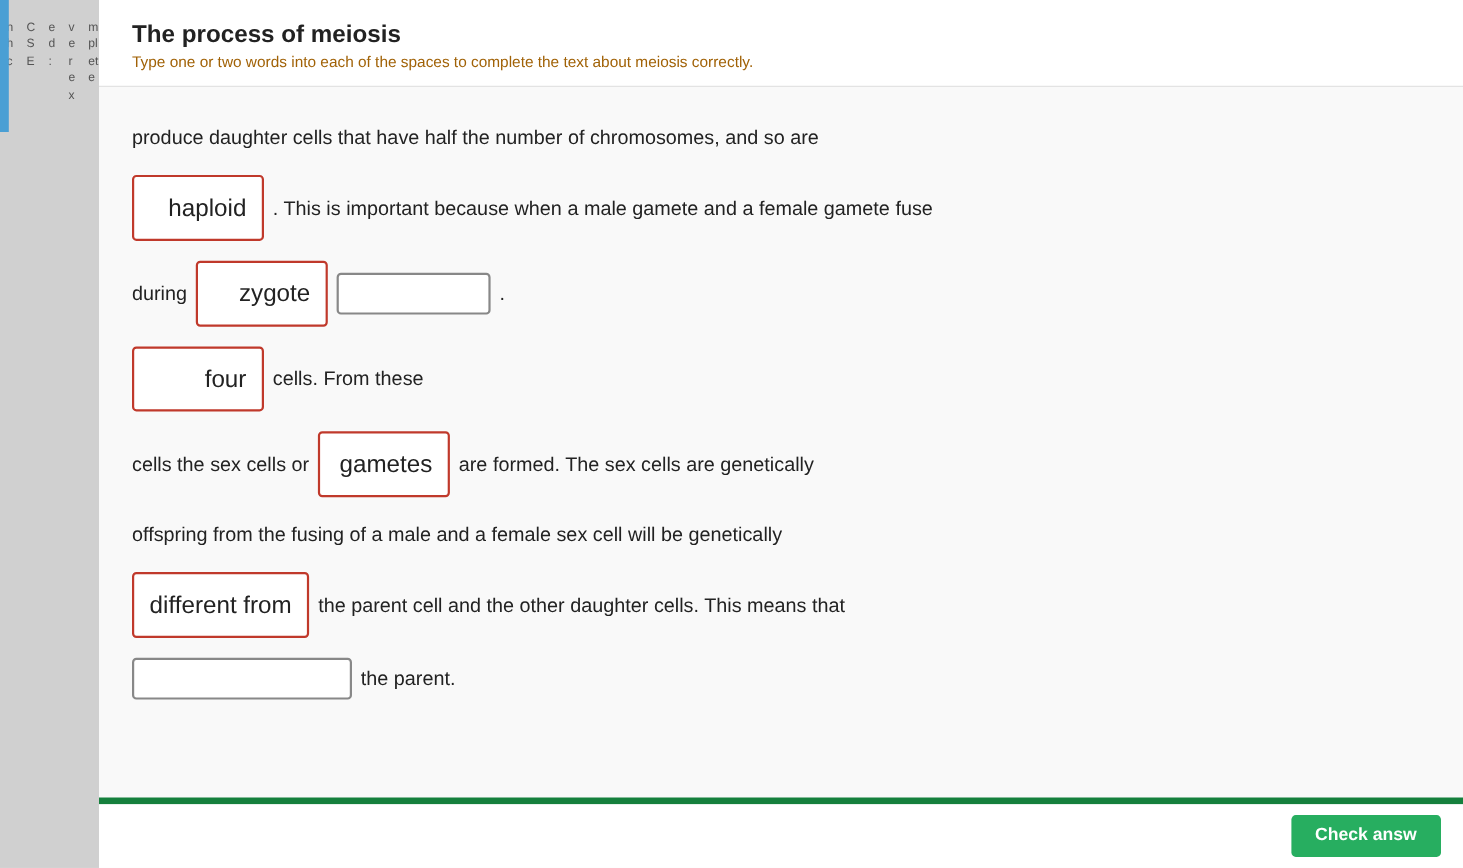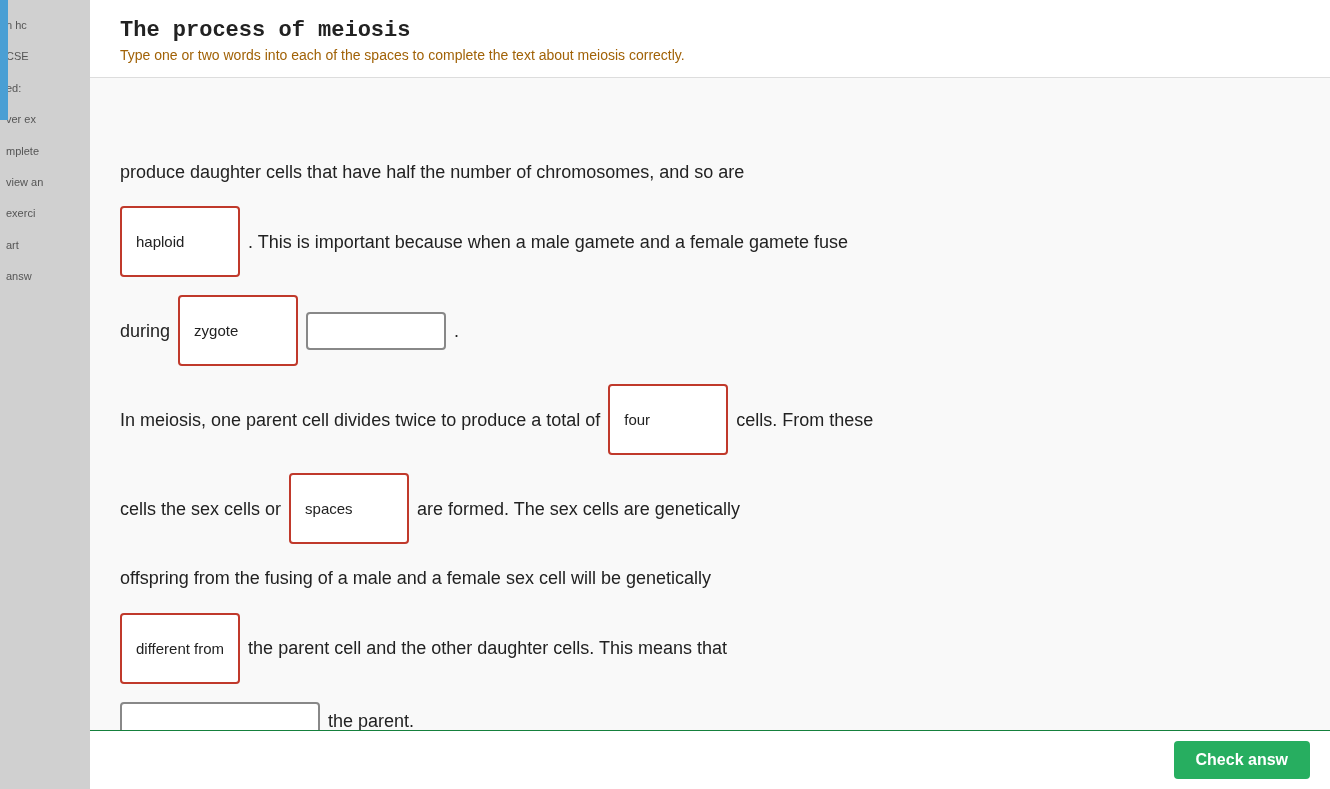--- a/index.html
+++ b/index.html
@@ -10,21 +10,21 @@
       display: flex;
       width: 1330px;
       height: 789px;
       overflow: hidden;
     }
 
     .sidebar {
       width: 90px;
       background: #d0d0d0;
       display: flex;
-      flex-direction: column;
+      flex-direction: row;
       padding: 10px 0;
       flex-shrink: 0;
     }
 
     .sidebar-top-bar {
       width: 8px;
       height: 120px;
       background: #4a9fd4;
       position: absolute;
       left: 0;
@@ -43,77 +43,75 @@
       background: #fff;
       padding: 18px 30px 14px 30px;
       border-bottom: 1px solid #ddd;
     }
 
     .header-title {
       font-size: 22px;
       font-weight: bold;
       color: #222;
       margin-bottom: 4px;
-      font-family: Liberation Mono, monospace;
     }
 
     .header-subtitle {
       font-size: 14px;
       color: #a16207;
     }
 
     .content-area {
       flex: 1;
       padding: 30px 40px 20px 30px;
       background: #f9f9f9;
       overflow-y: auto;
     }
 
     .text-block {
       font-size: 18px;
       color: #222;
       line-height: 1.8;
-      margin-top: 48px;
     }
 
     .text-line {
       display: flex;
       align-items: center;
       flex-wrap: wrap;
       margin-bottom: 18px;
       gap: 8px;
     }
 
     .filled-input {
       border: 2px solid #c0392b;
       border-radius: 4px;
-      padding: 20px 14px;
-      font-size: 15px;
+      padding: 8px 14px;
+      font-size: 22px;
       color: #222;
       background: #fff;
       min-width: 120px;
-      text-align: left;
+      text-align: right;
       display: inline-block;
     }
 
     .empty-input {
       border: 2px solid #888;
       border-radius: 4px;
       padding: 4px 14px;
       font-size: 18px;
       color: #222;
       background: #fff;
       min-width: 140px;
       min-height: 38px;
       display: inline-block;
     }
 
     .bottom-bar {
       background: #fff;
-      border-top: 1px solid #15803d;
+      border-top: 6px solid #15803d;
       padding: 10px 20px;
       display: flex;
       justify-content: flex-end;
       align-items: center;
     }
 
     .check-answer-btn {
       background: #27ae60;
       color: #fff;
       border: none;
@@ -168,28 +166,27 @@
       </div>
 
       <div class="text-line">
         <span>during</span>
         <span class="filled-input">zygote</span>
         <span class="empty-input"></span>
         <span>.</span>
       </div>
 
       <div class="text-line">
-        <span>In meiosis, one parent cell divides twice to produce a total of</span>
         <span class="filled-input">four</span>
         <span>cells. From these</span>
       </div>
 
       <div class="text-line">
         <span>cells the sex cells or</span>
-        <span class="filled-input">spaces</span>
+        <span class="filled-input">gametes</span>
         <span>are formed. The sex cells are genetically</span>
       </div>
 
       <div class="text-line">
         <span>offspring from the fusing of a male and a female sex cell will be genetically</span>
       </div>
 
       <div class="text-line">
         <span class="filled-input">different from</span>
         <span>the parent cell and the other daughter cells. This means that</span>

